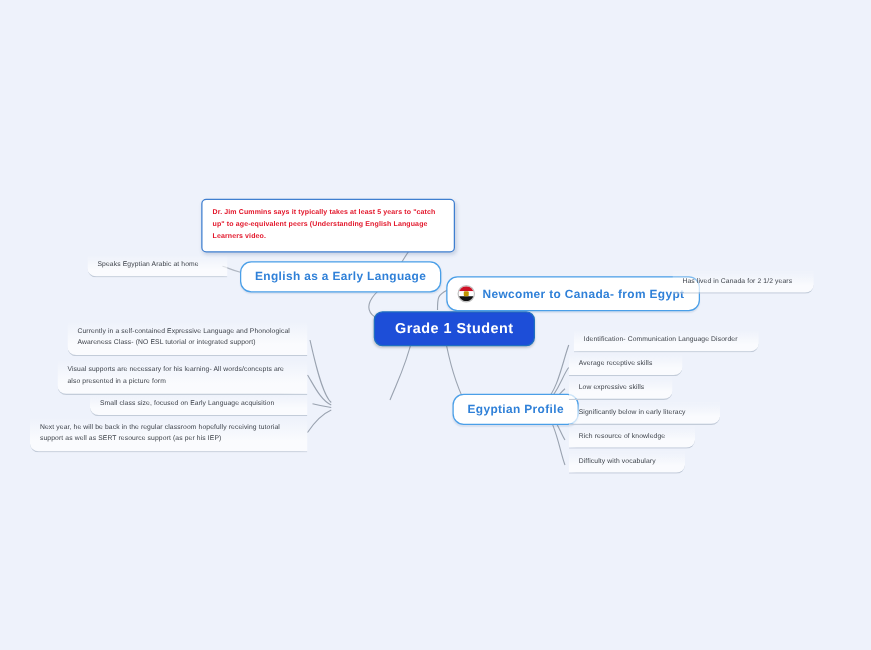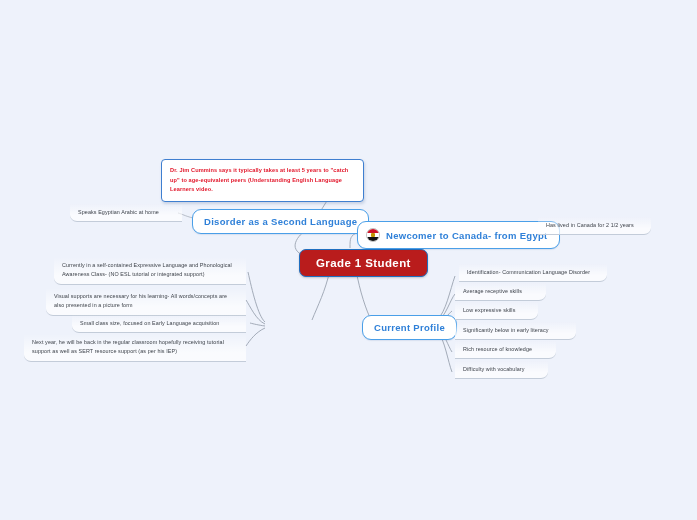--- a/index.html
+++ b/index.html
@@ -9,21 +9,21 @@
     font-family:"Liberation Sans", sans-serif;
     overflow:hidden;
     position:relative;
   }
   #canvas{position:absolute;left:0;top:0;width:697px;height:520px;}
   svg.links{position:absolute;left:0;top:0;width:697px;height:520px;pointer-events:none;}
 
   
   .node-root{
     position:absolute;
-    background:#b91c1c;
+    background:#1d4ed8;
     border:1px solid #1f6fc0;
     border-radius:7px;
     color:#ffffff;
     font-weight:bold;
     font-size:11.5px;
     letter-spacing:.4px;
     padding:7px 16px;
     box-shadow:0 1px 2px rgba(0,0,0,.18);
     white-space:nowrap;
     text-align:right;
@@ -130,36 +130,36 @@
 
   <div class="callout" style="left:161px;top:159px;width:185px;">
     <div class="callout-text">Dr. Jim Cummins says it typically takes at least 5 years to "catch up" to age-equivalent peers (Understanding English Language Learners video.</div>
   </div>
 
   <div class="node-root" style="left:299px;top:249px;">
     <span>Grade 1 Student</span>
   </div>
 
   <div class="node-branch" style="left:192px;top:209px;">
-    <span>Disorder as a Second Language</span>
+    <span>English as a Early Language</span>
   </div>
 
   <div class="node-branch with-icon" style="left:357px;top:221px;">
     <span class="flag-icon">
       <i class="r"></i>
         <i class="w"></i>
         <i class="b"></i>
         <span class="eagle"></span>
     </span>
     <span>Newcomer to Canada- from Egypt</span>
   </div>
 
 
   <div class="node-branch" style="left:362px;top:315px;">
-    <span>Current Profile</span>
+    <span>Egyptian Profile</span>
   </div>
 
   <div class="leaf left" style="left:70px;top:204px;width:112px;">
     <span>Speaks Egyptian Arabic at home</span>
   </div>
 
   <div class="leaf" style="left:538px;top:217px;width:113px;">
     <span>Has lived in Canada for 2 1/2 years</span>
   </div>
 

